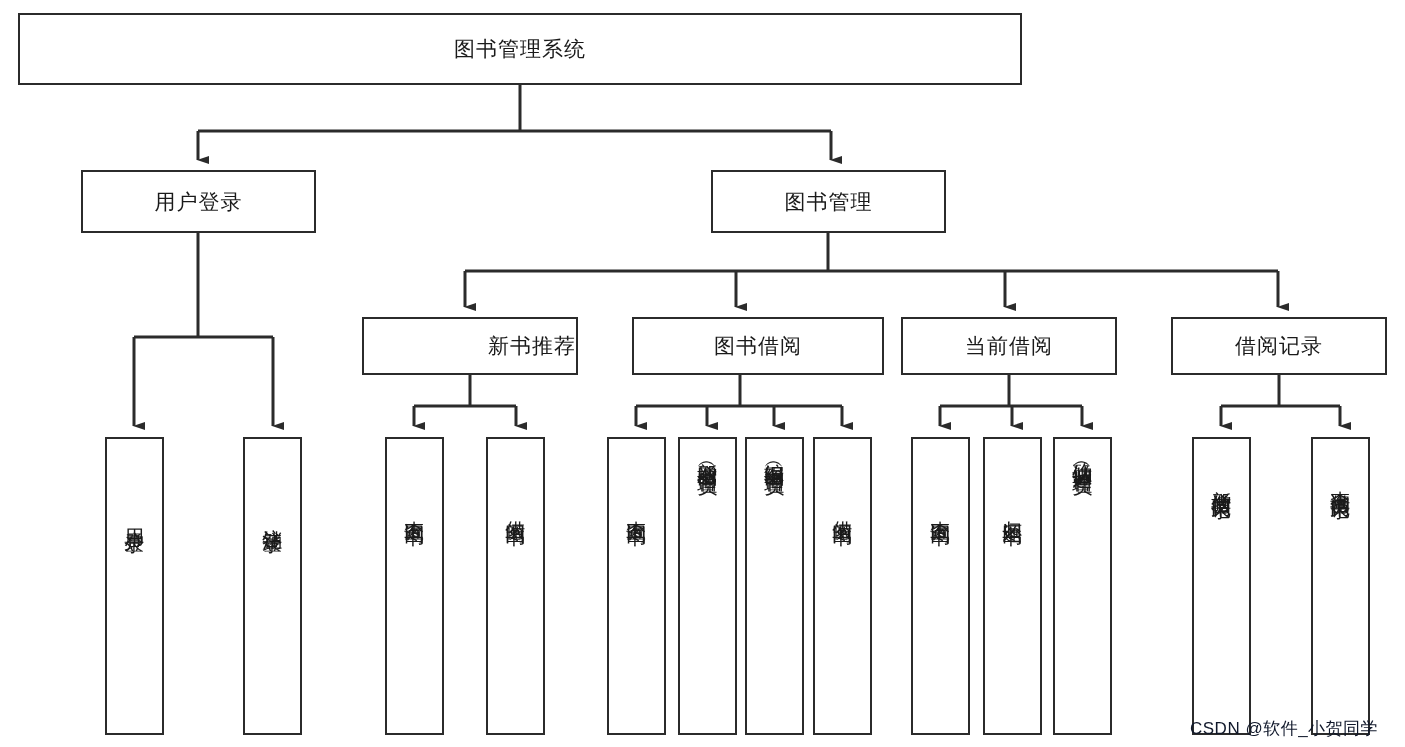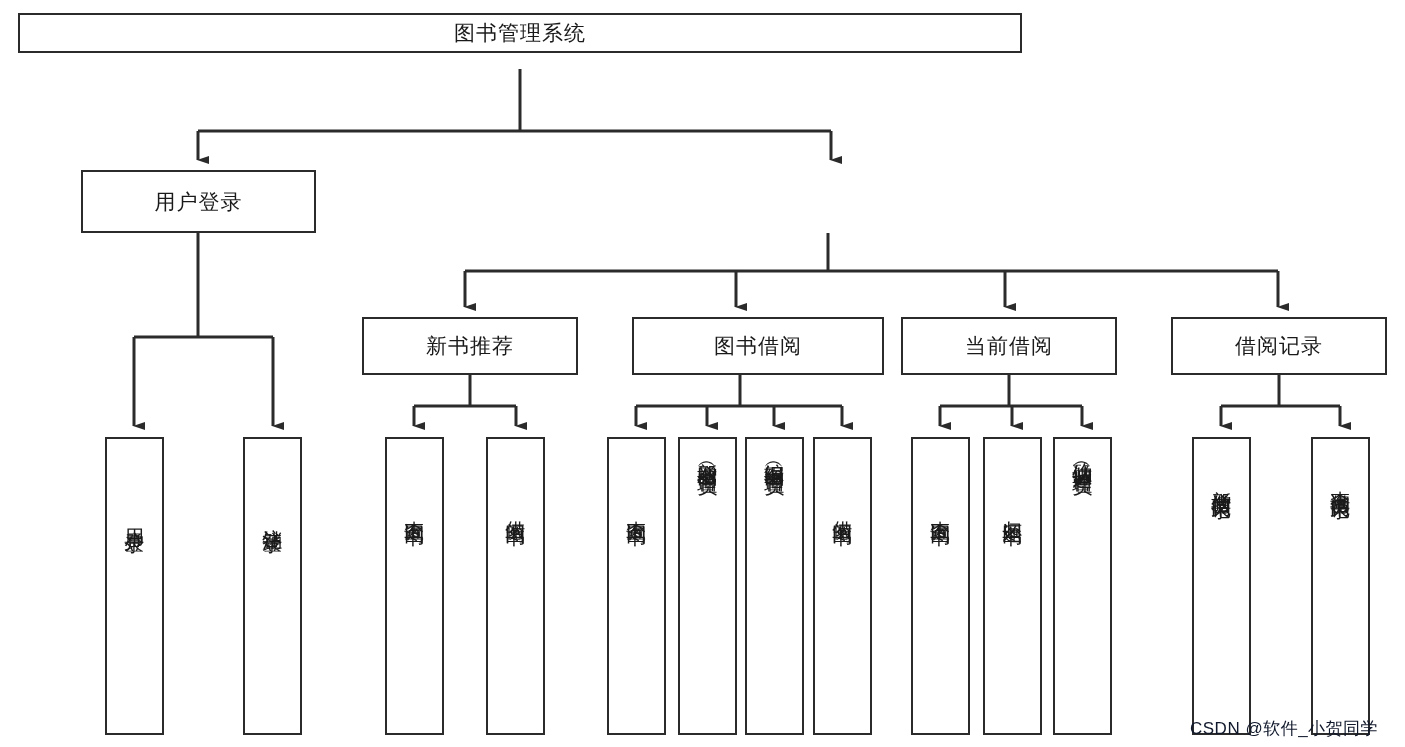--- a/index.html
+++ b/index.html
@@ -117,29 +117,32 @@
       <path d="M1012,406 L1012,426" marker-end="url(#arw)"></path>
       <path d="M1082,406 L1082,426" marker-end="url(#arw)"></path>
 
       <path d="M1279,375 L1279,406"></path>
       <path d="M1221,406 L1340,406"></path>
       <path d="M1221,406 L1221,426" marker-end="url(#arw)"></path>
       <path d="M1340,406 L1340,426" marker-end="url(#arw)"></path>
     </g>
   </svg>
 
-  <div class="node node-root" style="left:18px; top:13px; width:1004px; height:40px;">
+  <div class="node node-root" style="left:18px; top:13px; width:1004px; height:72px;">
     <span>图书管理系统</span>
   </div>
 
   <div class="node node-h" style="left:81px; top:170px; width:235px; height:63px;">
     <span>用户登录</span>
   </div>
+  <div class="node node-h" style="left:711px; top:170px; width:235px; height:63px;">
+    <span>图书管理</span>
+  </div>
 
-  <div class="node node-h" style="left:362px; top:317px; width:216px; height:58px;">
+  <div class="node node-h" style="left:362px; top:317px; width:216px; height:58px;justify-content:flex-end;">
     <span>新书推荐</span>
   </div>
   <div class="node node-h" style="left:632px; top:317px; width:252px; height:58px;">
     <span>图书借阅</span>
   </div>
   <div class="node node-h" style="left:901px; top:317px; width:216px; height:58px;">
     <span>当前借阅</span>
   </div>
   <div class="node node-h" style="left:1171px; top:317px; width:216px; height:58px;">
     <span>借阅记录</span>

